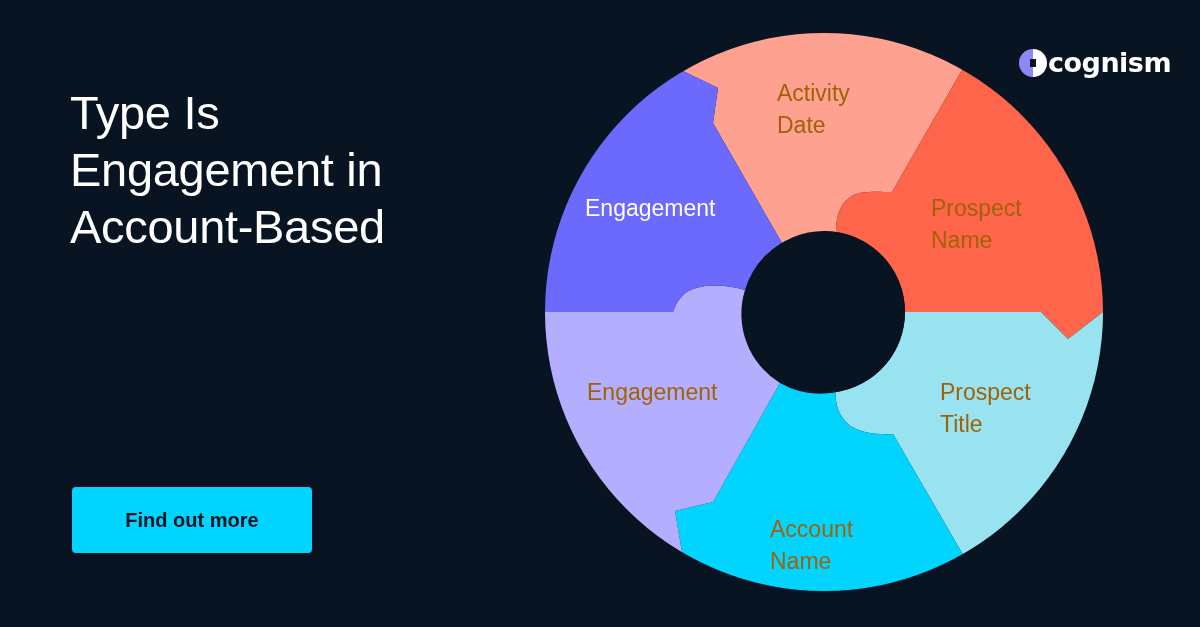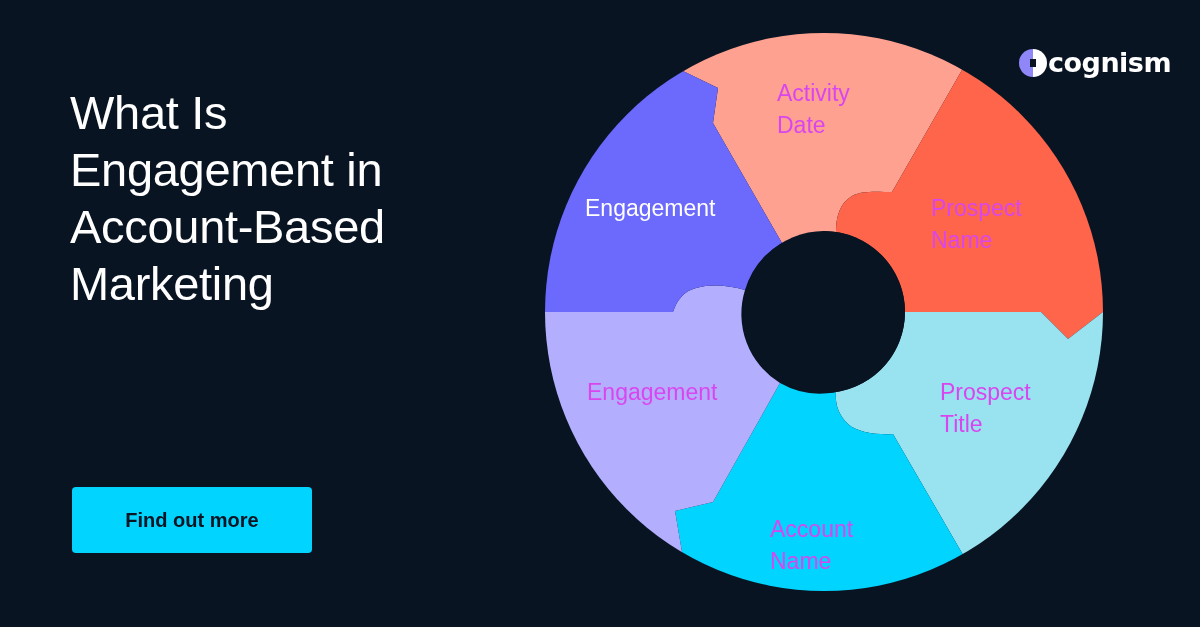--- a/index.html
+++ b/index.html
@@ -26,34 +26,33 @@
     .logo {
       position: absolute; left: 1018px; top: 44px; height: 34px;
       display: flex; align-items: flex-end; 
     }
     .logo-text {
       color: #ffffff; font-size: 27px; font-weight: 700; letter-spacing: -0.5px;
       font-family: "DejaVu Sans", sans-serif;
     }
     .wheel { position: absolute; left: 0; top: 0; }
     .seg-label {
-      position: absolute; font-size: 23px; line-height: 32px; color: #d946ef;
+      position: absolute; font-size: 23px; line-height: 32px; color: #a16207;
       white-space: nowrap;
     }
     .seg-label span { display: block; }
     .seg-label.light { color: #ffffff; }
   </style>
 </head>
 <body>
 
 <h1 class="headline" style="margin:0;">
-  <span>What Is</span>
+  <span>Type Is</span>
   <span>Engagement in</span>
   <span>Account-Based</span>
-  <span>Marketing</span>
 </h1>
 
 <button class="cta">Find out more</button>
 
 <div class="logo">
   <svg width="30" height="30" viewBox="0 0 30 30">
     <path d="M15 1 A14 14 0 0 0 15 29 Z" fill="#8f86f7"></path>
     <path d="M15 1 A14 14 0 0 1 15 29 Z" fill="#ffffff"></path>
     <rect x="12" y="11" width="6" height="8" fill="#091422"></rect>
   </svg>

